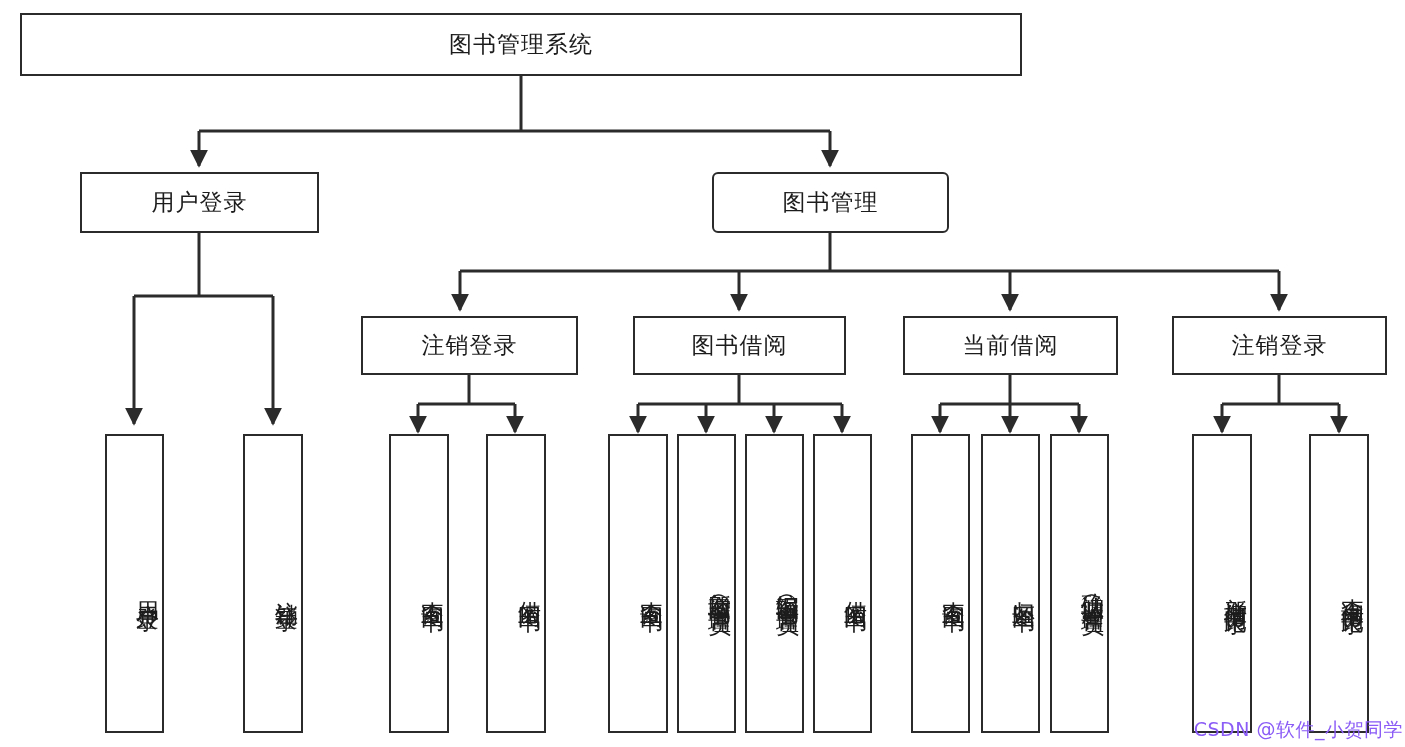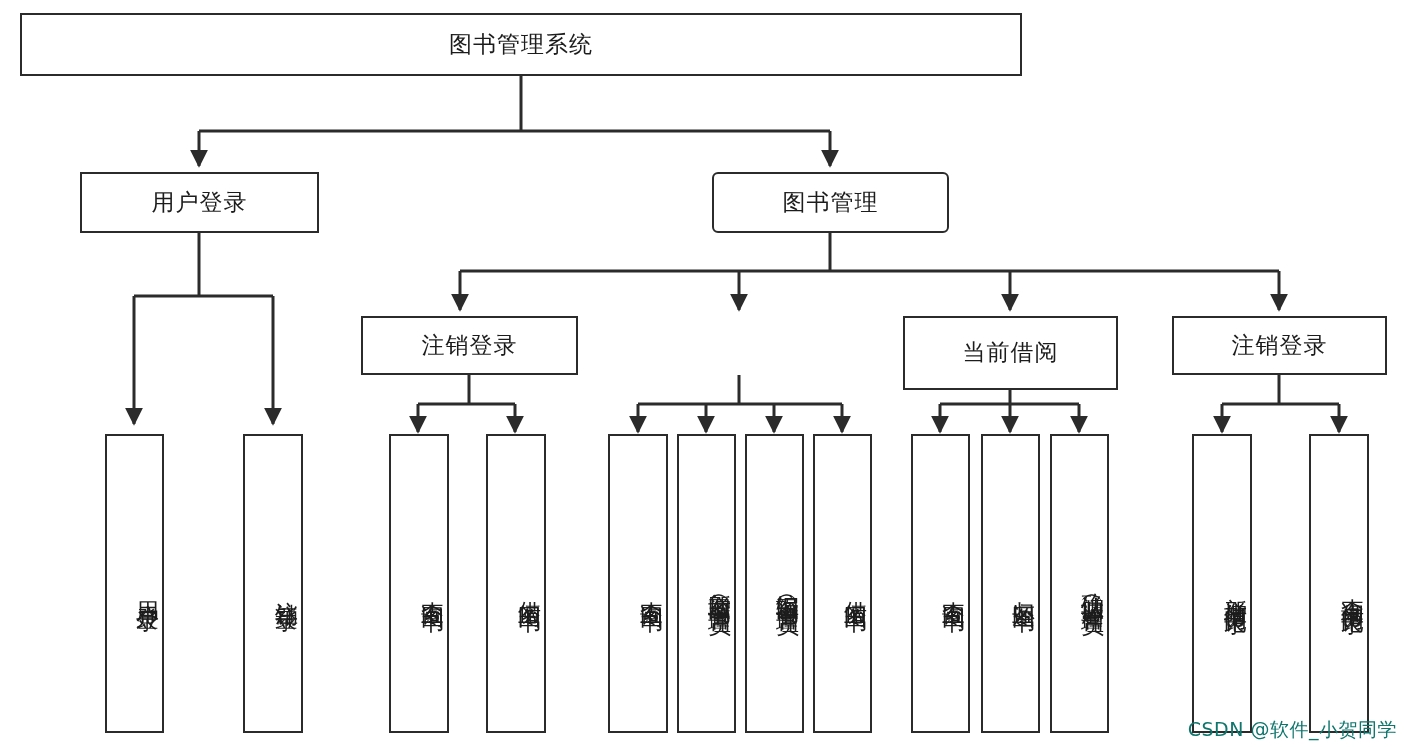--- a/index.html
+++ b/index.html
@@ -49,24 +49,24 @@
     padding-top: 10px;
     align-items: flex-start;
     justify-content: center;
   }
   .node .lbl {
     display: block;
     white-space: nowrap;
   }
   #watermark {
     position: absolute;
-    right: 8px;
+    right: 2px;
     bottom: 4px;
     font-size: 19px;
-    color: #0f766e;
+    color: #8b5cf6;
     letter-spacing: 0.5px;
     white-space: nowrap;
     pointer-events: none;
   }
 </style>
 </head>
 <body>
 
 <div id="canvas">
 
@@ -128,21 +128,24 @@
   <div class="node horiz" style="left:80px; top:172px; width:239px; height:61px;">
     <span class="lbl">用户登录</span>
   </div>
   <div class="node horiz" style="left:712px; top:172px; width:237px; height:61px;border-radius:6px;">
     <span class="lbl">图书管理</span>
   </div>
 
   <div class="node horiz" style="left:361px; top:316px; width:217px; height:59px;">
     <span class="lbl">注销登录</span>
   </div>
-  <div class="node horiz" style="left:903px; top:316px; width:215px; height:74px;">
+  <div class="node horiz" style="left:633px; top:316px; width:213px; height:59px;">
+    <span class="lbl">图书借阅</span>
+  </div>
+  <div class="node horiz" style="left:903px; top:316px; width:215px; height:59px;">
     <span class="lbl">当前借阅</span>
   </div>
   <div class="node horiz" style="left:1172px; top:316px; width:215px; height:59px;">
     <span class="lbl">注销登录</span>
   </div>
 
   <div class="node vert" style="left:105px; top:434px; width:59px; height:299px;">
     <span class="lbl">用户登录</span>
   </div>
   <div class="node vert" style="left:243px; top:434px; width:60px; height:299px;">

